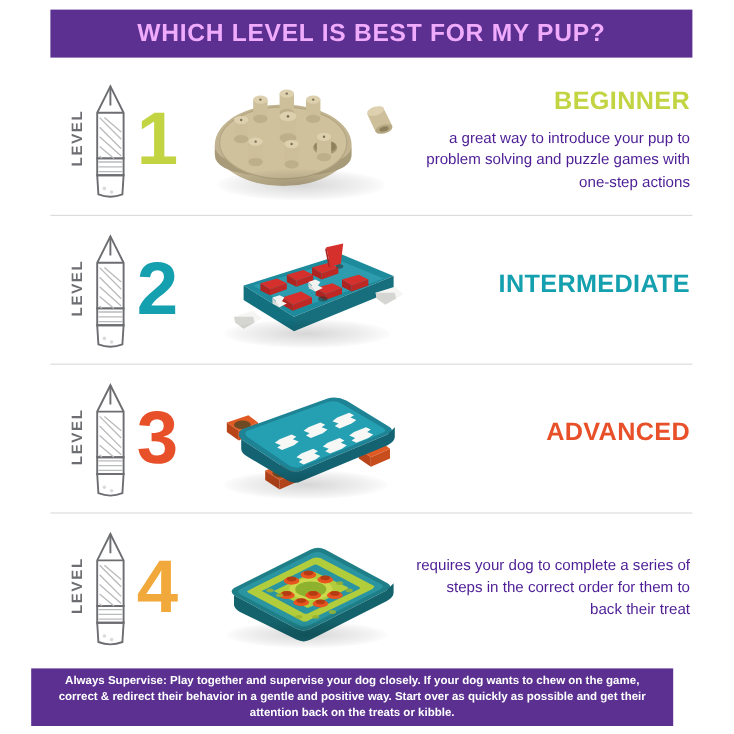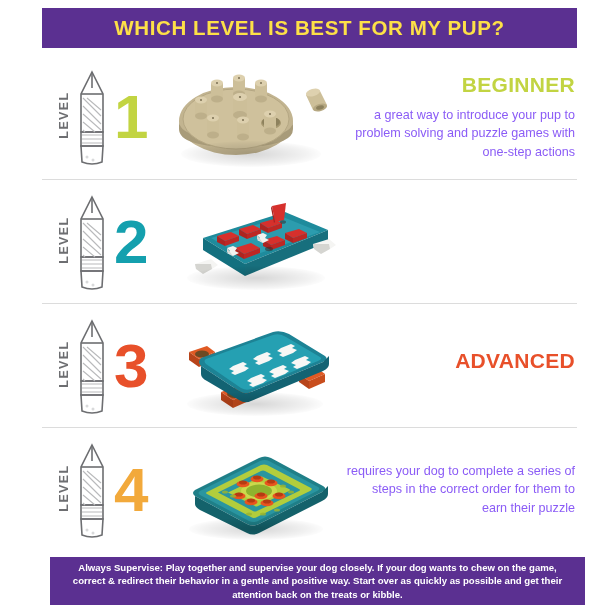--- a/index.html
+++ b/index.html
@@ -25,21 +25,21 @@
     left: 42px;
     top: 8px;
     width: 535px;
     height: 40px;
     background: #5b3091;
     display: flex;
     align-items: center;
     justify-content: center;
   }
   .header-title {
-    color: #fde047;
+    color: #f0abfc;
     font-size: 20.5px;
     font-weight: bold;
     letter-spacing: 0.6px;
     white-space: nowrap;
   }
 
   
   .levels {
     position: absolute;
     left: 42px;
@@ -116,33 +116,33 @@
   }
   .level-name {
     font-size: 21px;
     font-weight: bold;
     letter-spacing: 0.3px;
     margin-bottom: 9px;
   }
   .level-desc {
     font-size: 12.6px;
     line-height: 1.48;
-    color: #8b5cf6;
+    color: #4c1d95;
   }
 
   
   .c-beginner { color: #c2d442; }
   .c-intermediate { color: #14a0ae; }
   .c-advanced { color: #e8502a; }
   .c-expert { color: #f2a93b; }
 
   
   .footer-banner {
     position: absolute;
-    left: 50px;
+    left: 26px;
     top: 557px;
     width: 535px;
     height: 48px;
     background: #5b3091;
     display: flex;
     align-items: center;
     justify-content: center;
     padding: 0 14px;
   }
   .footer-text {
@@ -359,20 +359,21 @@
             </g>
             <g fill="#2f2f2f" opacity="0.55">
               <ellipse cx="96" cy="63" rx="4" ry="2.2"></ellipse>
               <ellipse cx="110" cy="36" rx="3" ry="1.8"></ellipse>
             </g>
           </svg>
         </div>
       </div>
 
       <div class="level-copy">
+        <div class="level-name c-intermediate">INTERMEDIATE</div>
       </div>
     </div>
 
     <div class="level-row">
 
       <div class="level-badge">
         <div class="level-word">LEVEL</div>
         <span class="pencil-icon">
           <svg width="34" height="100" viewBox="0 0 34 100">
             <g fill="none" stroke="#6d6e71" stroke-width="1.6">
@@ -515,21 +516,21 @@
               <ellipse cx="110" cy="52" rx="3" ry="1.6"></ellipse>
               <ellipse cx="76" cy="80" rx="3" ry="1.6"></ellipse>
               <ellipse cx="90" cy="80" rx="3" ry="1.6"></ellipse>
               <ellipse cx="104" cy="76" rx="3" ry="1.6"></ellipse>
             </g>
           </svg>
         </div>
       </div>
 
       <div class="level-copy">
-        <div class="level-desc">requires your dog to complete a series of steps in the correct order for them to earn their puzzle</div>
+        <div class="level-desc">requires your dog to complete a series of steps in the correct order for them to back their treat</div>
       </div>
     </div>
 
   </div>
 
   <div class="footer-banner">
     <div class="footer-text">Always Supervise: Play together and supervise your dog closely. If your dog wants to chew on the game, correct &amp; redirect their behavior in a gentle and positive way. Start over as quickly as possible and get their attention back on the treats or kibble.</div>
   </div>
 
 </div>

